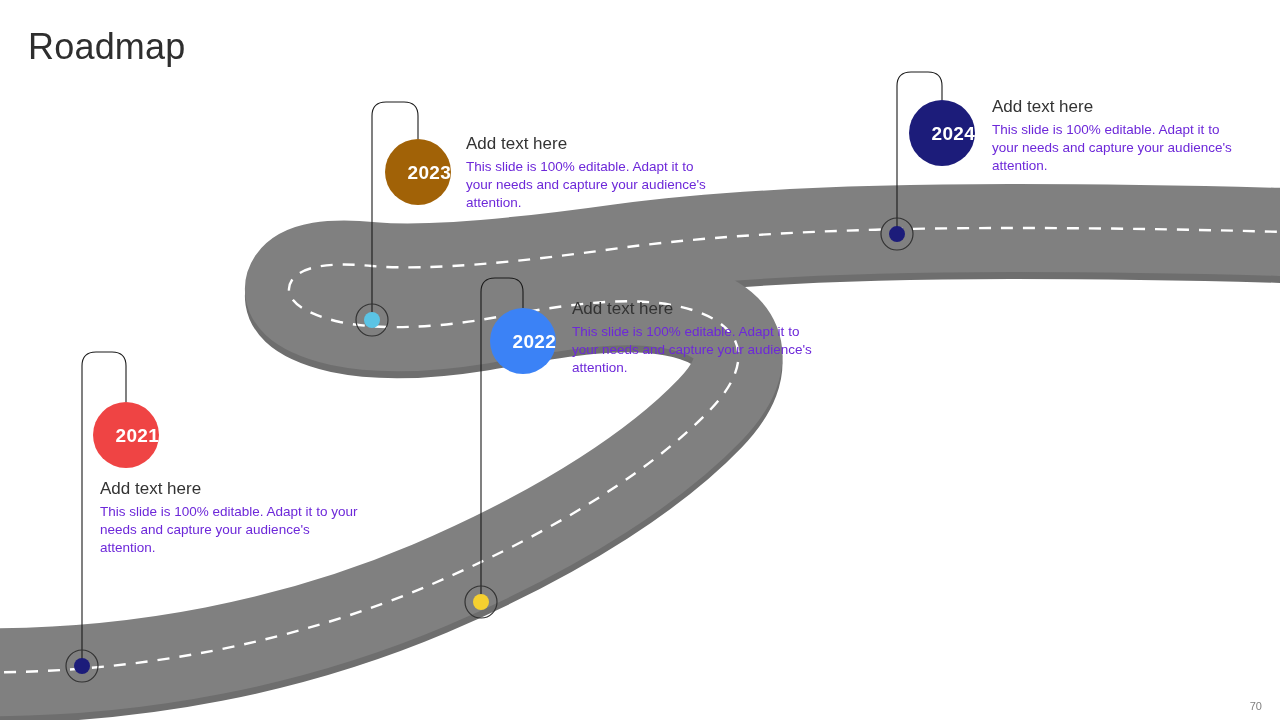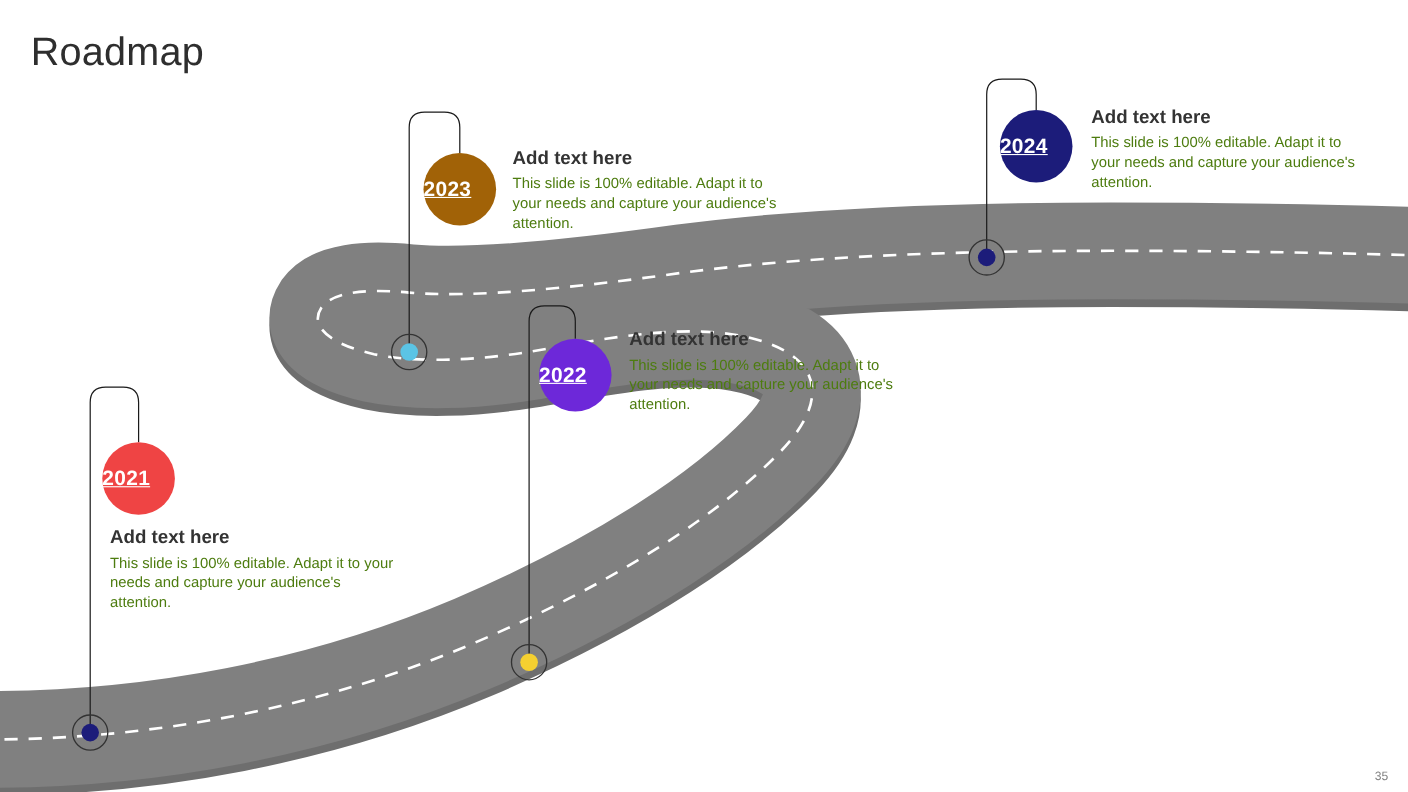--- a/index.html
+++ b/index.html
@@ -51,49 +51,48 @@
     width: 1280px;
     height: 720px;
   }
 
   
   .badge {
     position: absolute;
     border-radius: 50%;
     display: flex;
     align-items: center;
-    justify-content: flex-start;
+    justify-content: flex-end;
     color: #ffffff;
     font-weight: bold;
     letter-spacing: 0.3px;
-    text-decoration: underline;
   }
   .badge-year {
     font-size: 19px;
     font-weight: bold;
     color: #ffffff;
     line-height: 1;
   }
 
   
   .callout-text {
     position: absolute;
   }
   .callout-head {
     font-size: 17px;
-    font-weight: bold;
+    font-weight: normal;
     color: #333333;
     line-height: 22px;
     margin: 0 0 3px 0;
     white-space: nowrap;
   }
   .callout-body {
     font-size: 13.5px;
     font-weight: normal;
-    color: #4d7c0f;
+    color: #6d28d9;
     line-height: 18px;
     margin: 0;
   }
 
   
   #page-number {
     position: absolute;
     right: 18px;
     bottom: 8px;
     font-size: 11px;
@@ -147,21 +146,21 @@
         <circle cx="372" cy="320" r="8" fill="#5bc4e5"></circle>
         <circle cx="897" cy="234" r="16" fill="none" stroke="#333333" stroke-width="1.2"></circle>
         <circle cx="897" cy="234" r="8" fill="#1c1c7a"></circle>
       </g>
   </svg>
 
   <div id="badges-container">
       <div class="badge" style="left: 93px; top: 402px; width: 66px; height: 66px; background: #ef4444;">
         <span class="badge-year">2021</span>
       </div>
-      <div class="badge" style="left: 490px; top: 308px; width: 66px; height: 66px; background: #6d28d9;">
+      <div class="badge" style="left: 490px; top: 308px; width: 66px; height: 66px; background: #3b82f6;">
         <span class="badge-year">2022</span>
       </div>
       <div class="badge" style="left: 385px; top: 139px; width: 66px; height: 66px; background: #a16207;">
         <span class="badge-year">2023</span>
       </div>
       <div class="badge" style="left: 909px; top: 100px; width: 66px; height: 66px; background: rgb(28, 28, 122);">
         <span class="badge-year">2024</span>
       </div>
     </div>
   <div id="texts-container">
@@ -176,15 +175,15 @@
       <div class="callout-text" style="left: 466px; top: 133px; width: 245px;">
         <div class="callout-head">Add text here</div>
         <div class="callout-body">This slide is 100% editable. Adapt it to your needs and capture your audience's attention.</div>
       </div>
       <div class="callout-text" style="left: 992px; top: 96px; width: 245px;">
         <div class="callout-head">Add text here</div>
         <div class="callout-body">This slide is 100% editable. Adapt it to your needs and capture your audience's attention.</div>
       </div>
     </div>
 
-  <div id="page-number">35</div>
+  <div id="page-number">70</div>
 
 </div>
 
 </body></html>

